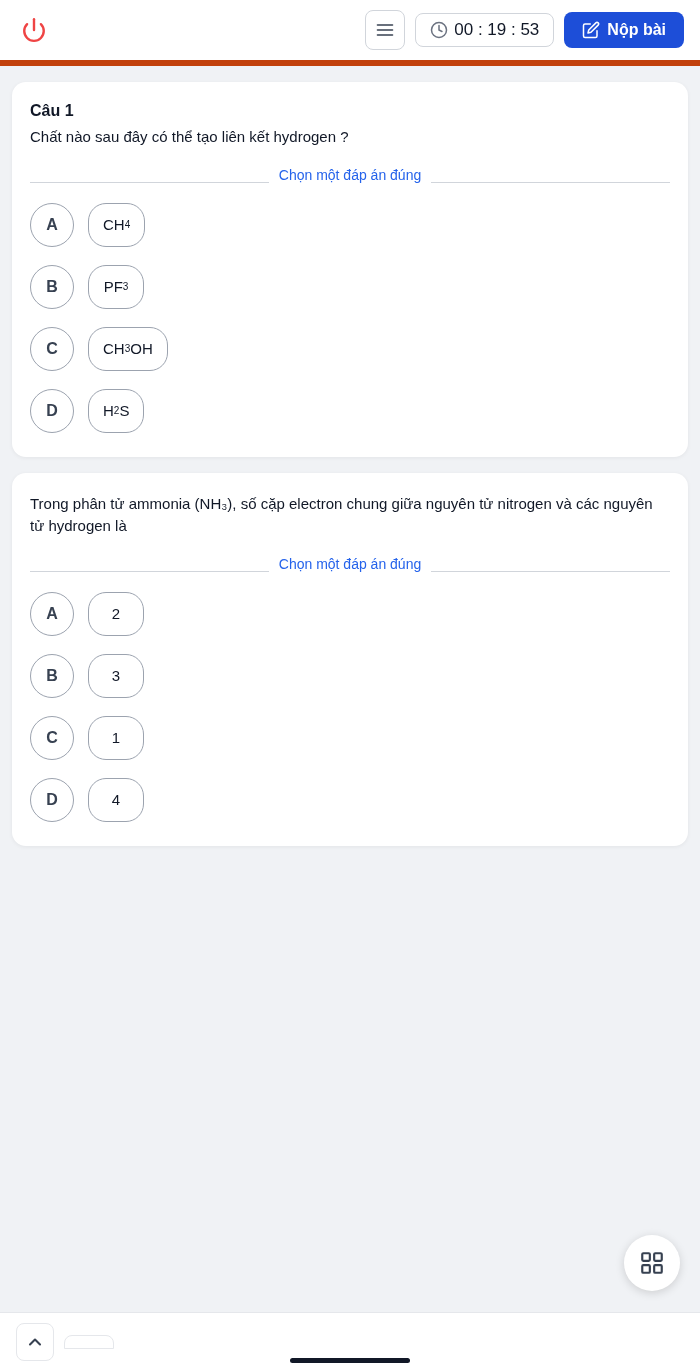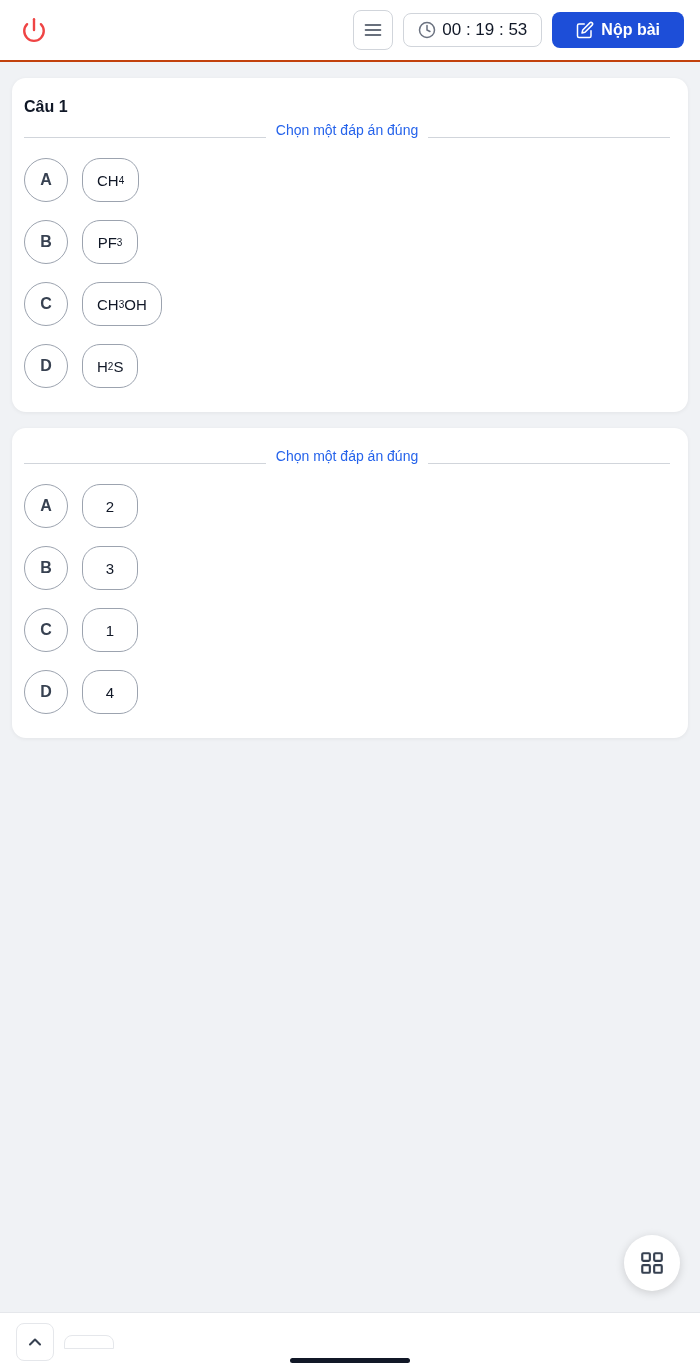--- a/index.html
+++ b/index.html
@@ -13,21 +13,21 @@
       overflow-x: hidden;
     }
 
     
     .header {
       background: #fff;
       display: flex;
       align-items: center;
       padding: 10px 16px;
       gap: 10px;
-      border-bottom: 2px solid #c2410c;
+      border-bottom: 6px solid #c2410c;
       position: sticky;
       top: 0;
       z-index: 100;
     }
     .header-power {
       width: 36px;
       height: 36px;
       display: flex;
       align-items: center;
       justify-content: center;
@@ -59,21 +59,21 @@
       font-weight: 500;
       color: #111827;
       background: #fff;
     }
     .header-timer svg { width: 18px; height: 18px; color: #6b7280; }
     .header-submit {
       background: #1d4ed8;
       color: #fff;
       border: none;
       border-radius: 8px;
-      padding: 9px 24px;
+      padding: 9px 18px;
       font-size: 16px;
       font-weight: 600;
       display: flex;
       align-items: center;
       gap: 7px;
       cursor: pointer;
     }
     .header-submit svg { width: 18px; height: 18px; }
 
     
@@ -81,21 +81,21 @@
       padding: 16px 12px;
       display: flex;
       flex-direction: column;
       gap: 16px;
     }
 
     
     .question-card {
       background: #fff;
       border-radius: 14px;
-      padding: 20px 18px 24px 12px;
+      padding: 20px 18px 24px 18px;
       box-shadow: 0 1px 4px rgba(0,0,0,0.06);
     }
     .question-title {
       font-size: 16px;
       font-weight: 700;
       color: #111827;
       margin-bottom: 6px;
     }
     .question-text {
       font-size: 15px;
@@ -264,20 +264,21 @@
       <path d="M18.5 2.5a2.121 2.121 0 0 1 3 3L12 15l-4 1 1-4 9.5-9.5z"></path>
     </svg>
     <span>Nộp bài</span>
   </button>
 </div>
 
 <div class="content">
 
   <div class="question-card">
     <div class="question-title">Câu 1</div>
+    <div class="question-text">Chất nào sau đây có thể tạo liên kết hydrogen ?</div>
     <div class="divider-label">
       <span>Chọn một đáp án đúng</span>
     </div>
     <div class="options-list">
 
       <div class="option-row">
         <div class="option-circle">A</div>
         <div class="option-box">CH<sub>4</sub></div>
       </div>
 
@@ -293,20 +294,21 @@
 
       <div class="option-row">
         <div class="option-circle">D</div>
         <div class="option-box">H<sub>2</sub>S</div>
       </div>
 
     </div>
   </div>
 
   <div class="question-card">
+    <div class="question-text">Trong phân tử ammonia (NH₃), số cặp electron chung giữa nguyên tử nitrogen và các nguyên tử hydrogen là</div>
     <div class="divider-label">
       <span>Chọn một đáp án đúng</span>
     </div>
     <div class="options-list">
 
       <div class="option-row">
         <div class="option-circle">A</div>
         <div class="option-box">2</div>
       </div>
 

